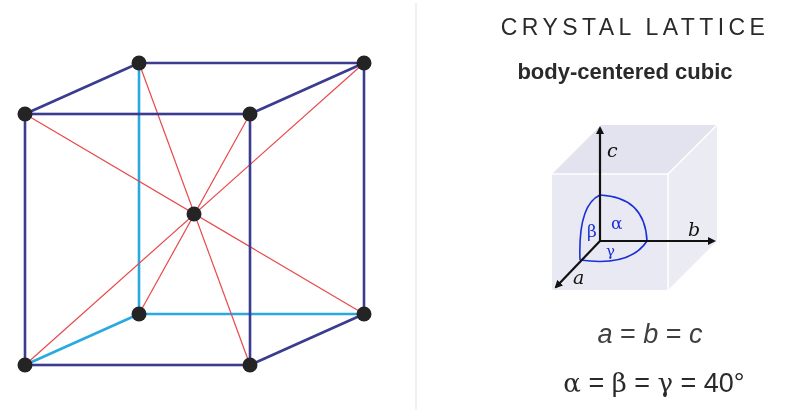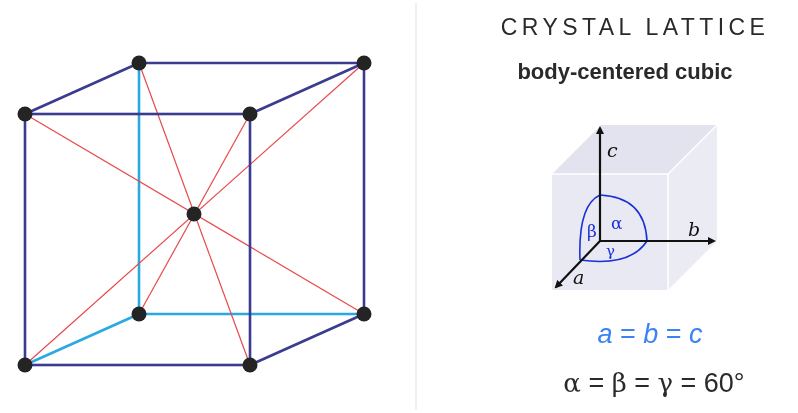--- a/index.html
+++ b/index.html
@@ -60,21 +60,21 @@
       height: 190px;
     }
     .eq1 {
       position: absolute;
       left: 510px;
       width: 280px;
       top: 316px;
       text-align: center;
       font-size: 27px;
       font-style: italic;
-      color: #3b82f6;
+      color: #404040;
       line-height: 36px;
     }
     .eq2 {
       position: absolute;
       left: 510px;
       width: 288px;
       top: 365px;
       text-align: center;
       font-size: 27px;
       color: #2a2a2a;
@@ -162,13 +162,13 @@
     <text x="158" y="121" font-size="19" font-style="italic" fill="#111111">b</text>
     <text x="43" y="169" font-size="19" font-style="italic" fill="#111111">a</text>
     <text x="81" y="114" font-size="17" fill="#1a2fd6">α</text>
     <text x="57" y="122" font-size="17" fill="#1a2fd6">β</text>
     <text x="76" y="141" font-size="15" fill="#1a2fd6">γ</text>
   </g>
 </svg>
 
 <div class="eq1"><span>a</span><span style="font-style:normal"> = </span><span>b</span><span style="font-style:normal"> = </span><span>c</span></div>
 
-<div class="eq2"><span class="greek">α</span><span> = </span><span class="greek">β</span><span> = </span><span class="greek">γ</span><span> = </span><span>60°</span></div>
+<div class="eq2"><span class="greek">α</span><span> = </span><span class="greek">β</span><span> = </span><span class="greek">γ</span><span> = </span><span>40°</span></div>
 
 </body></html>

